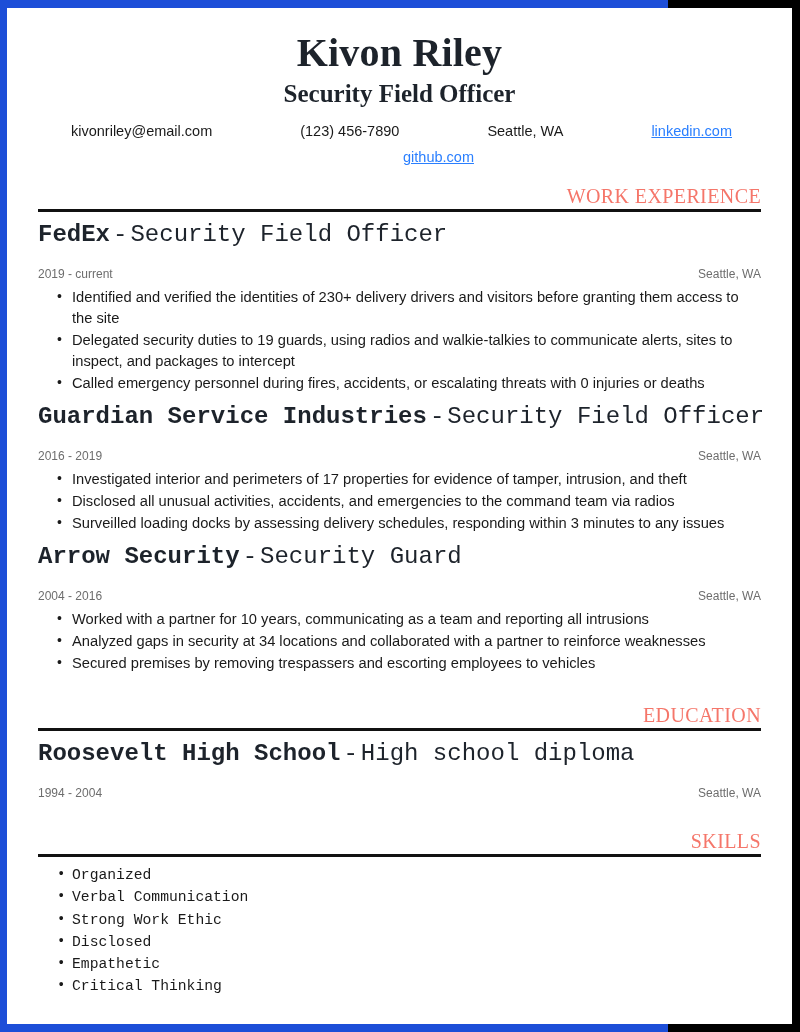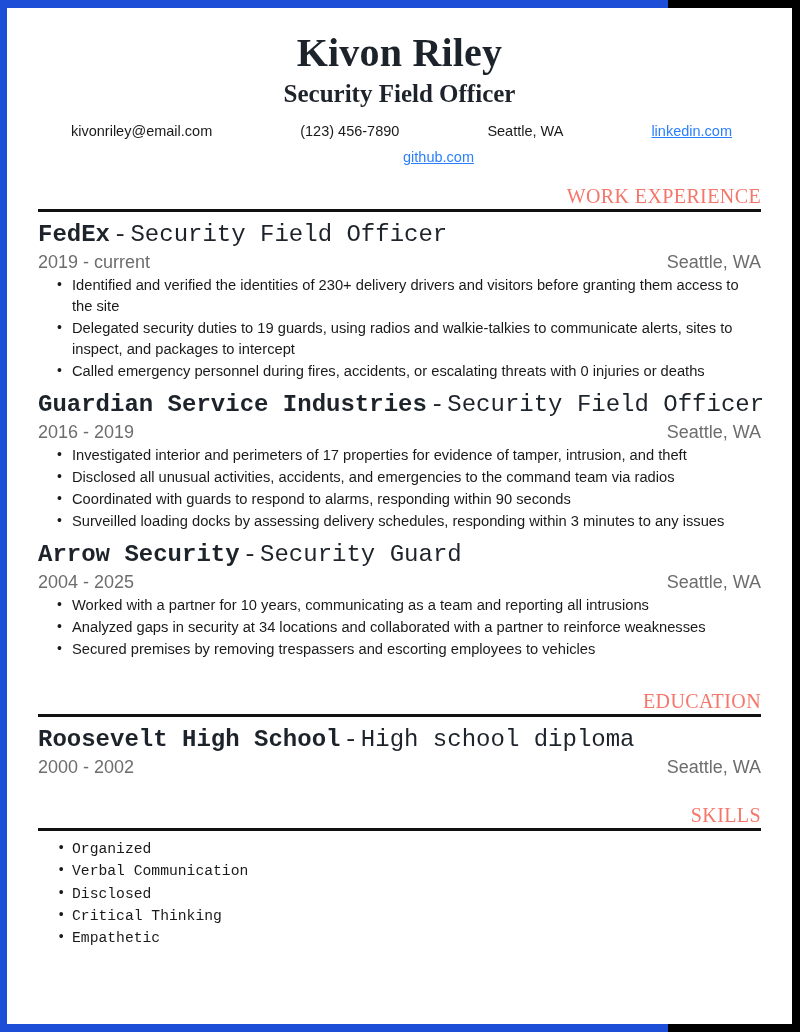--- a/index.html
+++ b/index.html
@@ -122,24 +122,24 @@
     padding: 0 3px;
   }
   .entry-role {
     font-weight: normal;
   }
 
   .entry-meta {
     display: flex;
     justify-content: space-between;
     align-items: baseline;
-    font-size: 18px;
+    font-size: 12px;
     line-height: 20px;
     color: #6d6d6d;
-    margin-top: 5px;
+    margin-top: 17px;
   }
   .entry-dates { white-space: nowrap; }
   .entry-location { white-space: nowrap; }
 
   
   ul.bullets {
     margin: 3px 0 0 0;
     padding-left: 34px;
     list-style: none;
   }
@@ -230,63 +230,63 @@
         <p class="entry-headline">
           <span class="entry-org">Guardian Service Industries</span><span class="entry-sep">-</span><span class="entry-role">Security Field Officer</span>
         </p>
         <div class="entry-meta">
           <span class="entry-dates">2016 - 2019</span>
           <span class="entry-location">Seattle, WA</span>
         </div>
         <ul class="bullets">
           <li>Investigated interior and perimeters of 17 properties for evidence of tamper, intrusion, and theft</li>
           <li>Disclosed all unusual activities, accidents, and emergencies to the command team via radios</li>
-          <li>Coordinated with guards to respond to alarms, responding within 90 seconds</li>
           <li>Surveilled loading docks by assessing delivery schedules, responding within 3 minutes to any issues</li>
         </ul>
       </article>
 
       <article class="entry">
         <p class="entry-headline">
           <span class="entry-org">Arrow Security</span><span class="entry-sep">-</span><span class="entry-role">Security Guard</span>
         </p>
         <div class="entry-meta">
-          <span class="entry-dates">2004 - 2025</span>
+          <span class="entry-dates">2004 - 2016</span>
           <span class="entry-location">Seattle, WA</span>
         </div>
         <ul class="bullets">
           <li>Worked with a partner for 10 years, communicating as a team and reporting all intrusions</li>
           <li>Analyzed gaps in security at 34 locations and collaborated with a partner to reinforce weaknesses</li>
           <li>Secured premises by removing trespassers and escorting employees to vehicles</li>
         </ul>
       </article>
     </section>
 
     <section class="section section-education">
       <h3 class="section-heading">EDUCATION</h3>
       <div class="section-rule"></div>
 
       <article class="entry">
         <p class="entry-headline">
           <span class="entry-org">Roosevelt High School</span><span class="entry-sep">-</span><span class="entry-role">High school diploma</span>
         </p>
         <div class="entry-meta">
-          <span class="entry-dates">2000 - 2002</span>
+          <span class="entry-dates">1994 - 2004</span>
           <span class="entry-location">Seattle, WA</span>
         </div>
       </article>
     </section>
 
     <section class="section section-skills">
       <h3 class="section-heading">SKILLS</h3>
       <div class="section-rule"></div>
 
       <ul class="skills-list">
         <li>Organized</li>
         <li>Verbal Communication</li>
+        <li>Strong Work Ethic</li>
         <li>Disclosed</li>
+        <li>Empathetic</li>
         <li>Critical Thinking</li>
-        <li>Empathetic</li>
       </ul>
     </section>
 
   </div>
 </div>
 
 </body></html>

